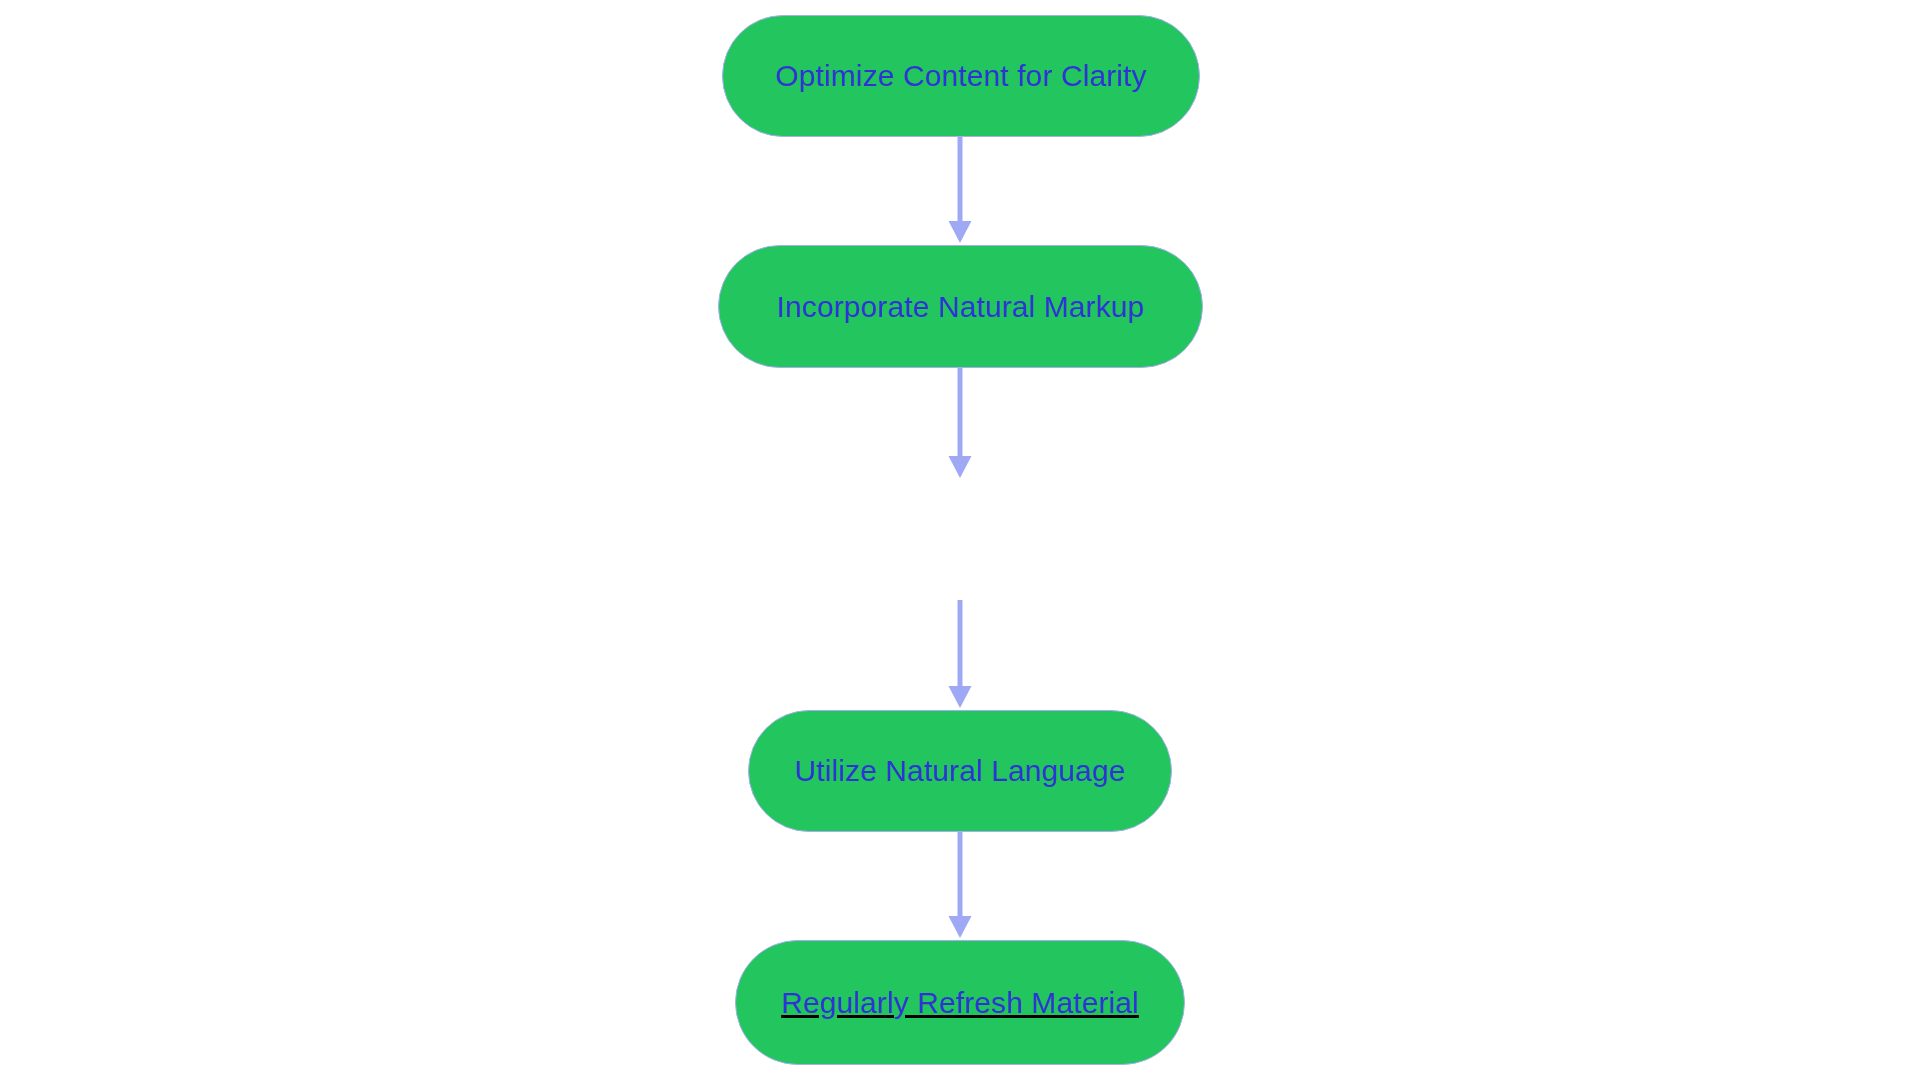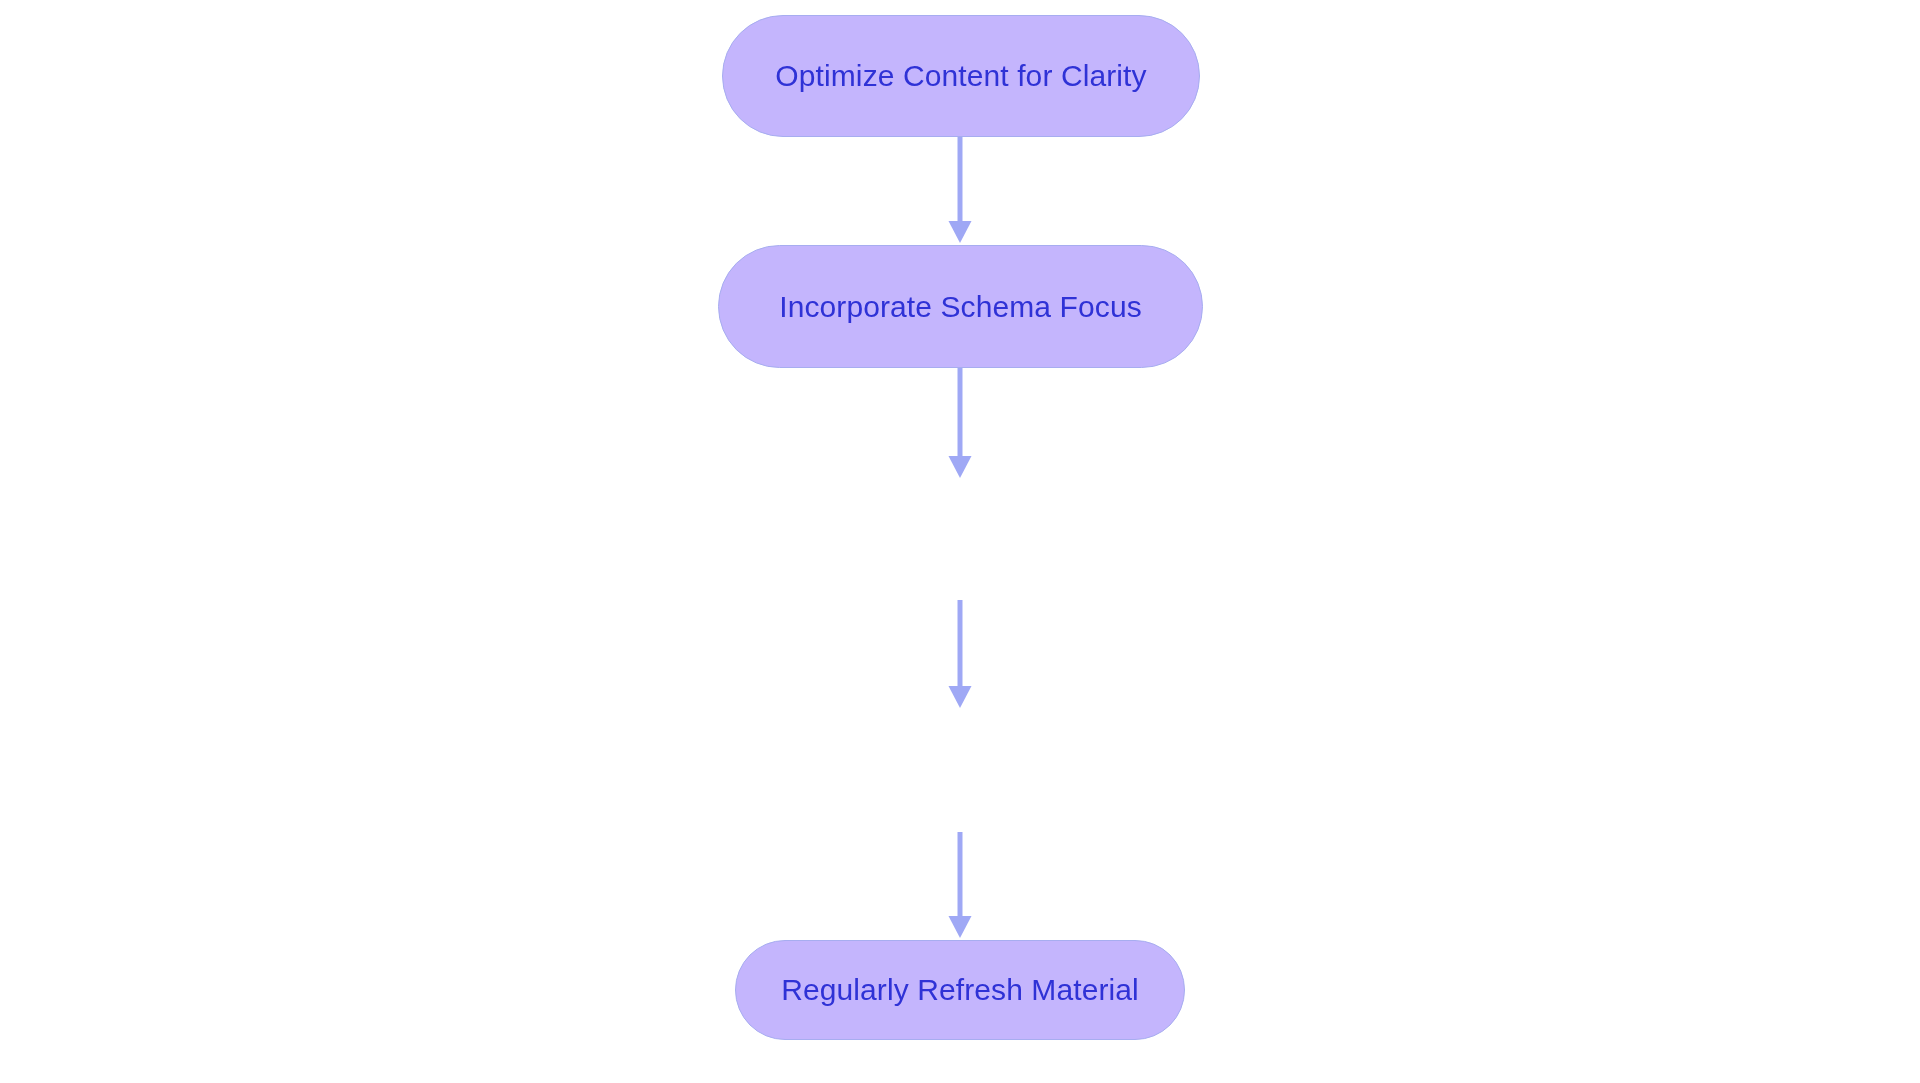--- a/index.html
+++ b/index.html
@@ -19,21 +19,21 @@
     position: relative;
     width: 1920px;
     height: 1083px;
     background: #ffffff;
   }
 
   
   .node {
     position: absolute;
     box-sizing: border-box;
-    background: #c4b5fd;
+    background: #22c55e;
     border: 1.6px solid #a7adf0;
     border-radius: 999px;
     display: flex;
     align-items: center;
     justify-content: center;
     z-index: 2;
   }
 
   .node-label {
     color: #2f32d6;
@@ -68,43 +68,46 @@
   </div>
 
   <div class="connector" style="left:948px; top:137px; width:24px; height:108px;">
     <svg width="24" height="108" viewBox="0 0 24 108" aria-hidden="true">
       <line x1="12" y1="0" x2="12" y2="86" stroke="#9fa8f5" stroke-width="5"></line>
       <polygon points="12,106 0.5,84 23.5,84" fill="#9fa8f5"></polygon>
     </svg>
   </div>
 
   <div class="node" style="left:718px; top:245px; width:485px; height:123px;">
-    <span class="node-label">Incorporate Schema Focus</span>
+    <span class="node-label">Incorporate Natural Markup</span>
   </div>
 
   <div class="connector" style="left:948px; top:368px; width:24px; height:112px;">
     <svg width="24" height="112" viewBox="0 0 24 112" aria-hidden="true">
       <line x1="12" y1="0" x2="12" y2="90" stroke="#9fa8f5" stroke-width="5"></line>
       <polygon points="12,110 0.5,88 23.5,88" fill="#9fa8f5"></polygon>
     </svg>
   </div>
 
 
   <div class="connector" style="left:948px; top:600px; width:24px; height:110px;">
     <svg width="24" height="110" viewBox="0 0 24 110" aria-hidden="true">
       <line x1="12" y1="0" x2="12" y2="88" stroke="#9fa8f5" stroke-width="5"></line>
       <polygon points="12,108 0.5,86 23.5,86" fill="#9fa8f5"></polygon>
     </svg>
   </div>
 
+  <div class="node" style="left:748px; top:710px; width:424px; height:122px;">
+    <span class="node-label">Utilize Natural Language</span>
+  </div>
 
   <div class="connector" style="left:948px; top:832px; width:24px; height:108px;">
     <svg width="24" height="108" viewBox="0 0 24 108" aria-hidden="true">
       <line x1="12" y1="0" x2="12" y2="86" stroke="#9fa8f5" stroke-width="5"></line>
       <polygon points="12,106 0.5,84 23.5,84" fill="#9fa8f5"></polygon>
     </svg>
   </div>
 
-  <div class="node" style="left:735px; top:940px; width:450px; height:100px;">
+  <div class="node" style="left:735px; top:940px; width:450px; height:125px;text-decoration:underline;">
     <span class="node-label">Regularly Refresh Material</span>
   </div>
 
 </div>
 
 </body></html>

